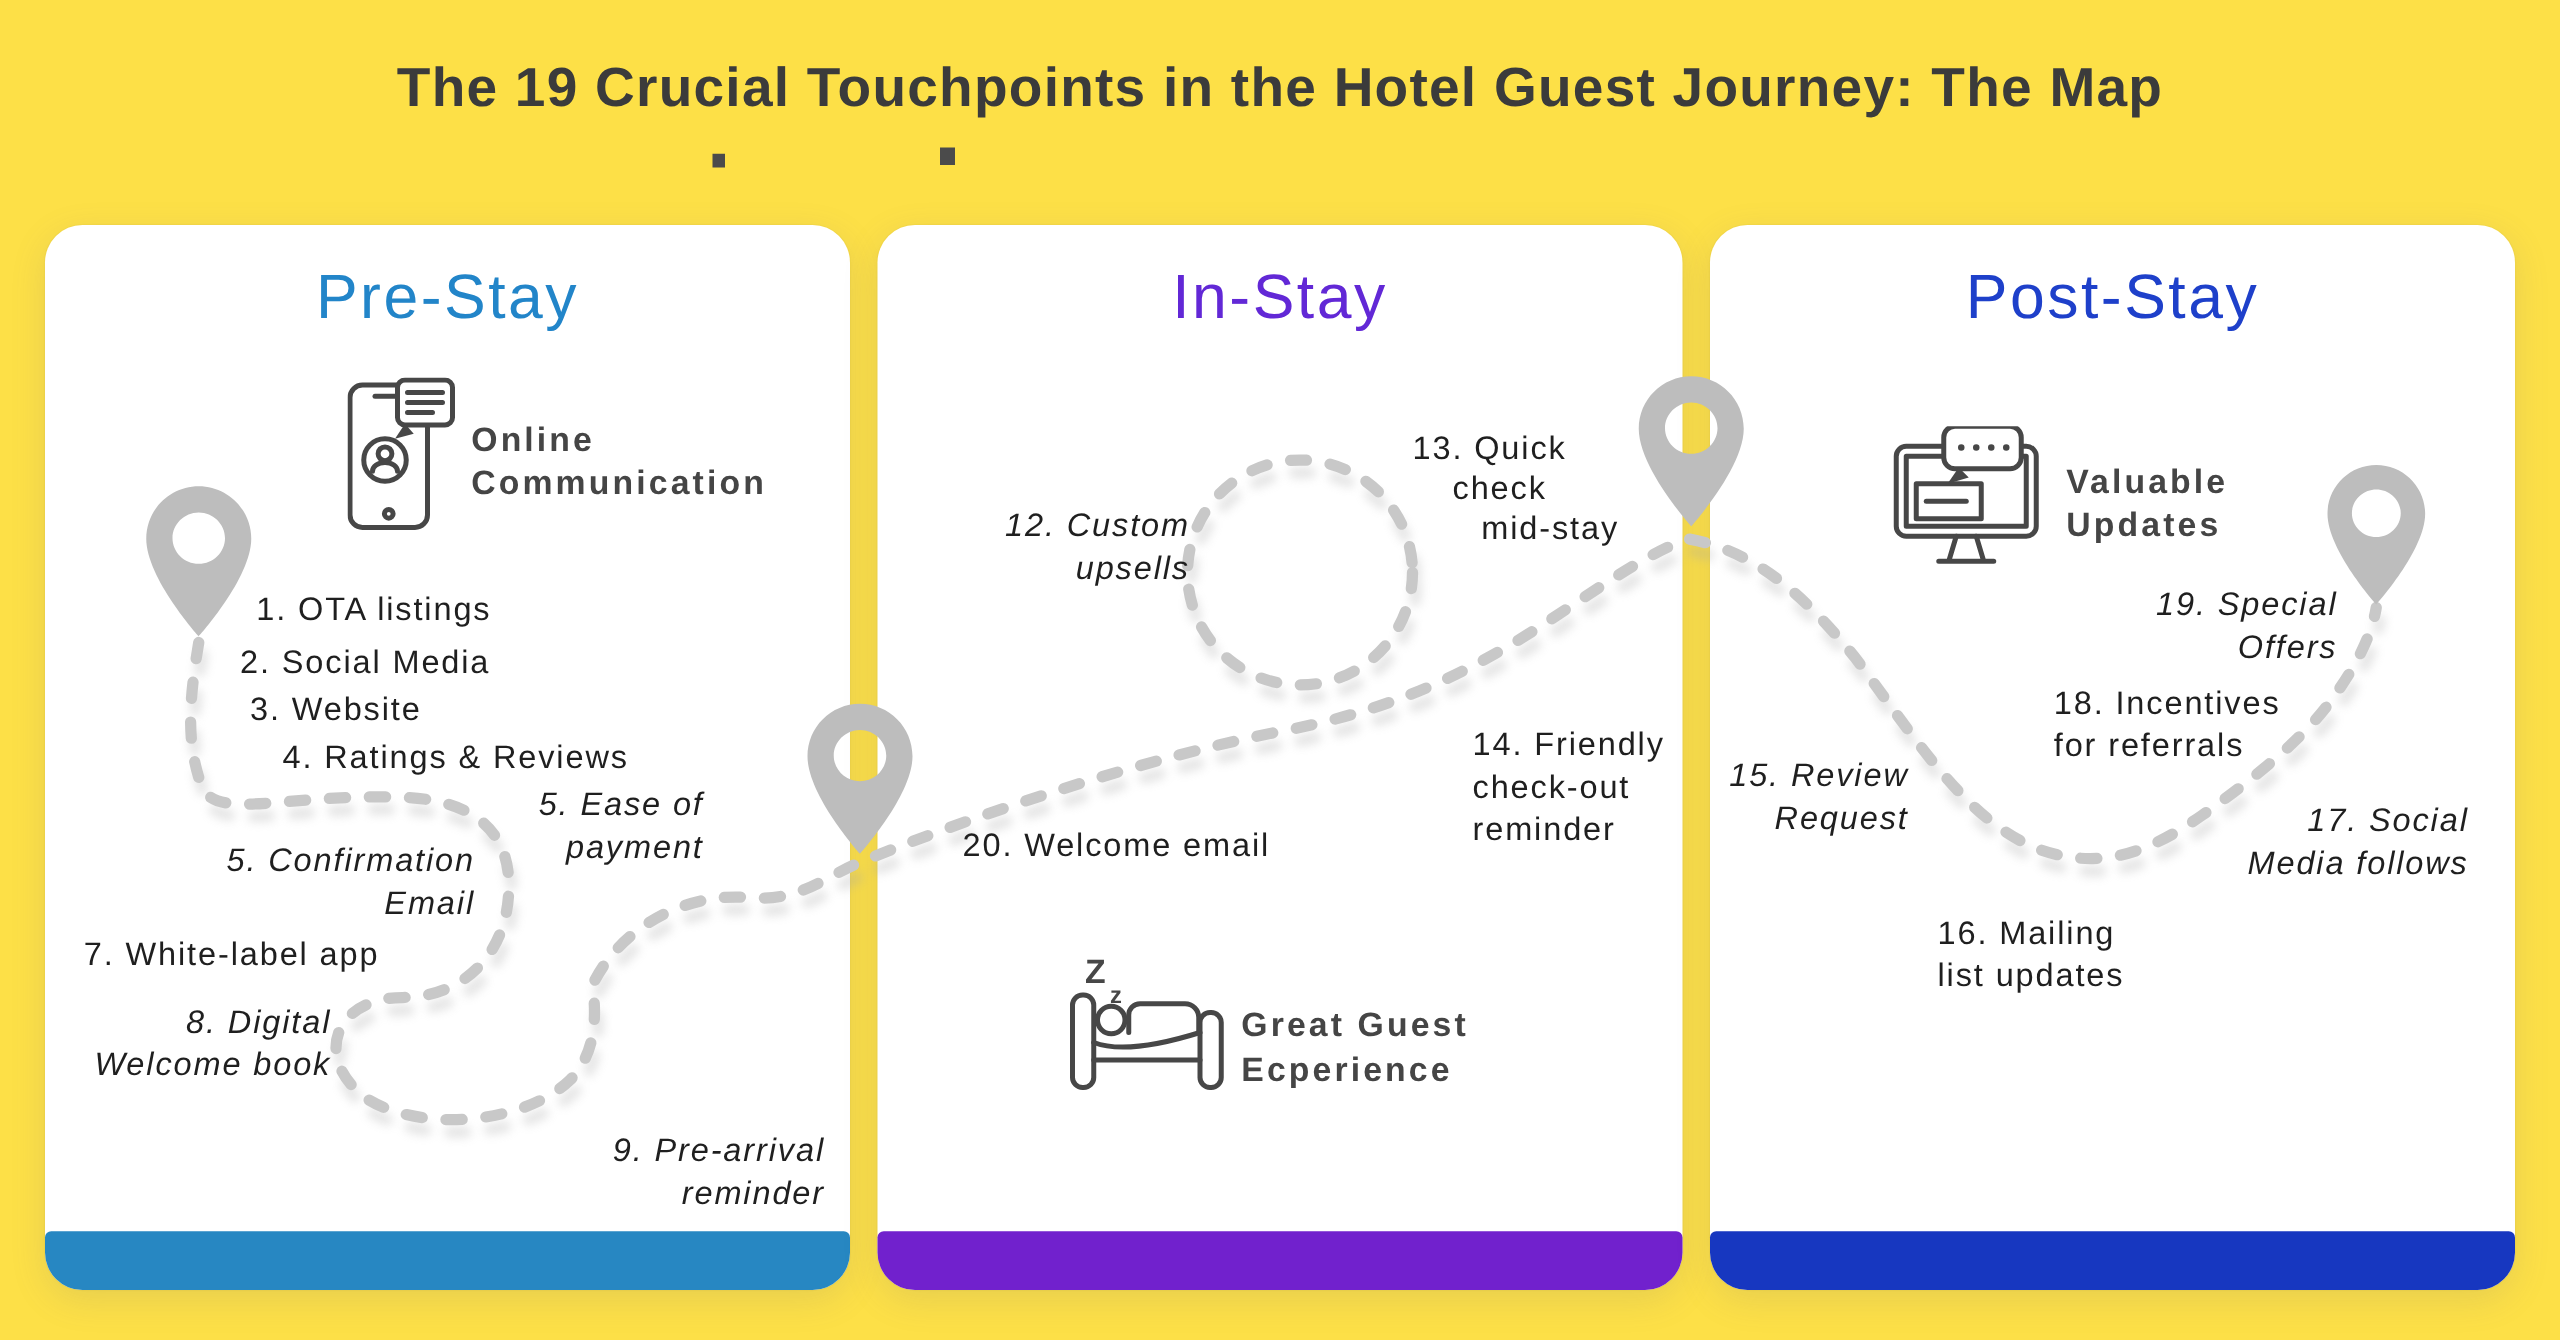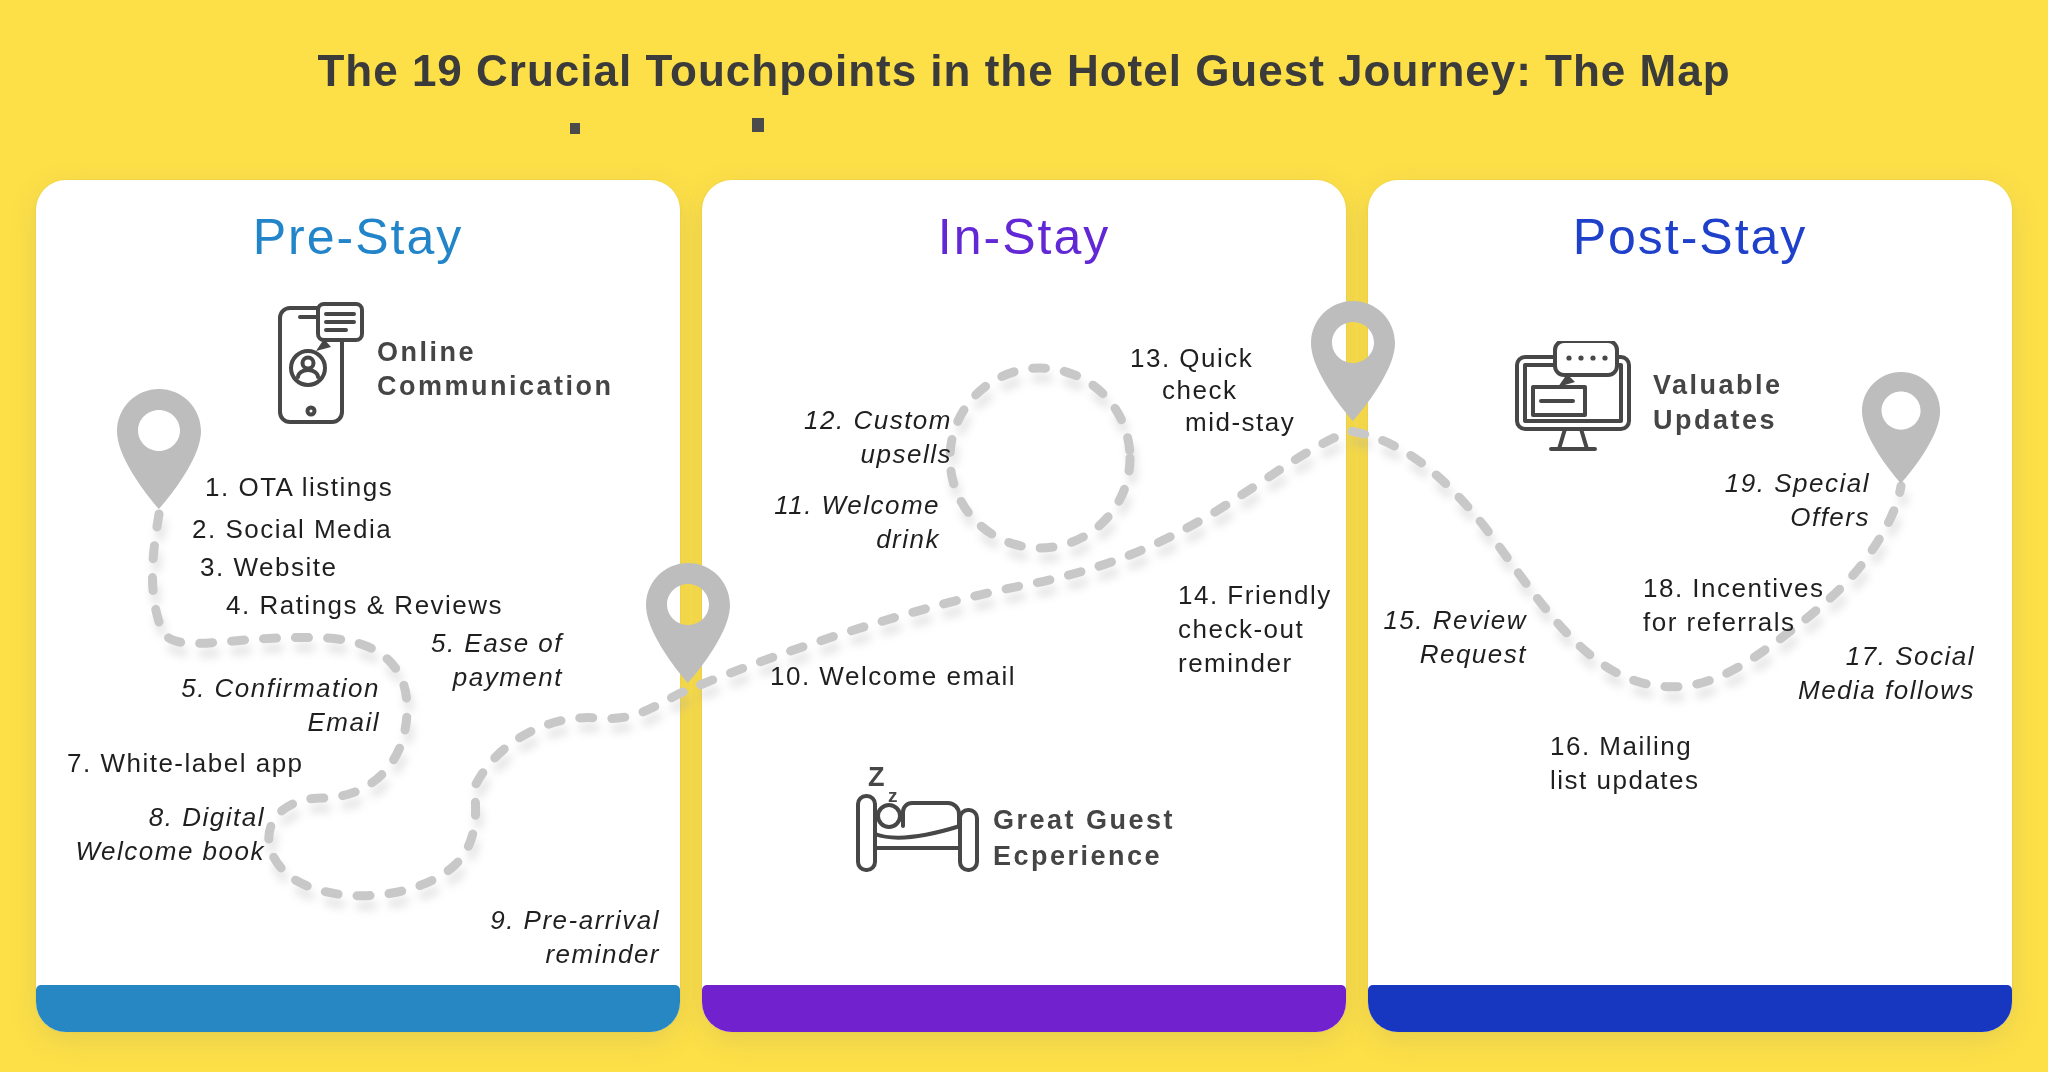--- a/index.html
+++ b/index.html
@@ -187,25 +187,21 @@
   <div class="tp align-r" style="right:1783px; top:800px;">
     <span class="tp-line">8. Digital</span>
     <span class="tp-line">Welcome book</span>
   </div>
   <div class="tp align-r" style="right:1388px; top:903px;">
     <span class="tp-line">9. Pre-arrival</span>
     <span class="tp-line">reminder</span>
   </div>
 
   <div class="tp" style="left:770px; top:659px;">
-    <span class="tp-line">10. Welcome email</span>
-  </div>
-  <div class="tp align-r" style="right:1108px; top:488px;">
-    <span class="tp-line">11. Welcome</span>
-    <span class="tp-line">drink</span>
+    <span class="tp-line">20. Welcome email</span>
   </div>
   <div class="tp align-r" style="right:1096px; top:403px;">
     <span class="tp-line">12. Custom</span>
     <span class="tp-line">upsells</span>
   </div>
   <div class="tp tp13" style="left:1130px; top:342px;">
     <span class="tp-line">13. Quick</span>
     <span class="tp-line ind1">check</span>
     <span class="tp-line ind2">mid-stay</span>
   </div>
@@ -220,21 +216,21 @@
     <span class="tp-line">Request</span>
   </div>
   <div class="tp" style="left:1550px; top:729px;">
     <span class="tp-line">16. Mailing</span>
     <span class="tp-line">list updates</span>
   </div>
   <div class="tp align-r" style="right:73px; top:639px;">
     <span class="tp-line">17. Social</span>
     <span class="tp-line">Media follows</span>
   </div>
-  <div class="tp" style="left:1643px; top:571px;">
+  <div class="tp" style="left:1643px; top:545px;">
     <span class="tp-line">18. Incentives</span>
     <span class="tp-line">for referrals</span>
   </div>
   <div class="tp align-r" style="right:178px; top:466px;">
     <span class="tp-line">19. Special</span>
     <span class="tp-line">Offers</span>
   </div>
 
 </div>
 

